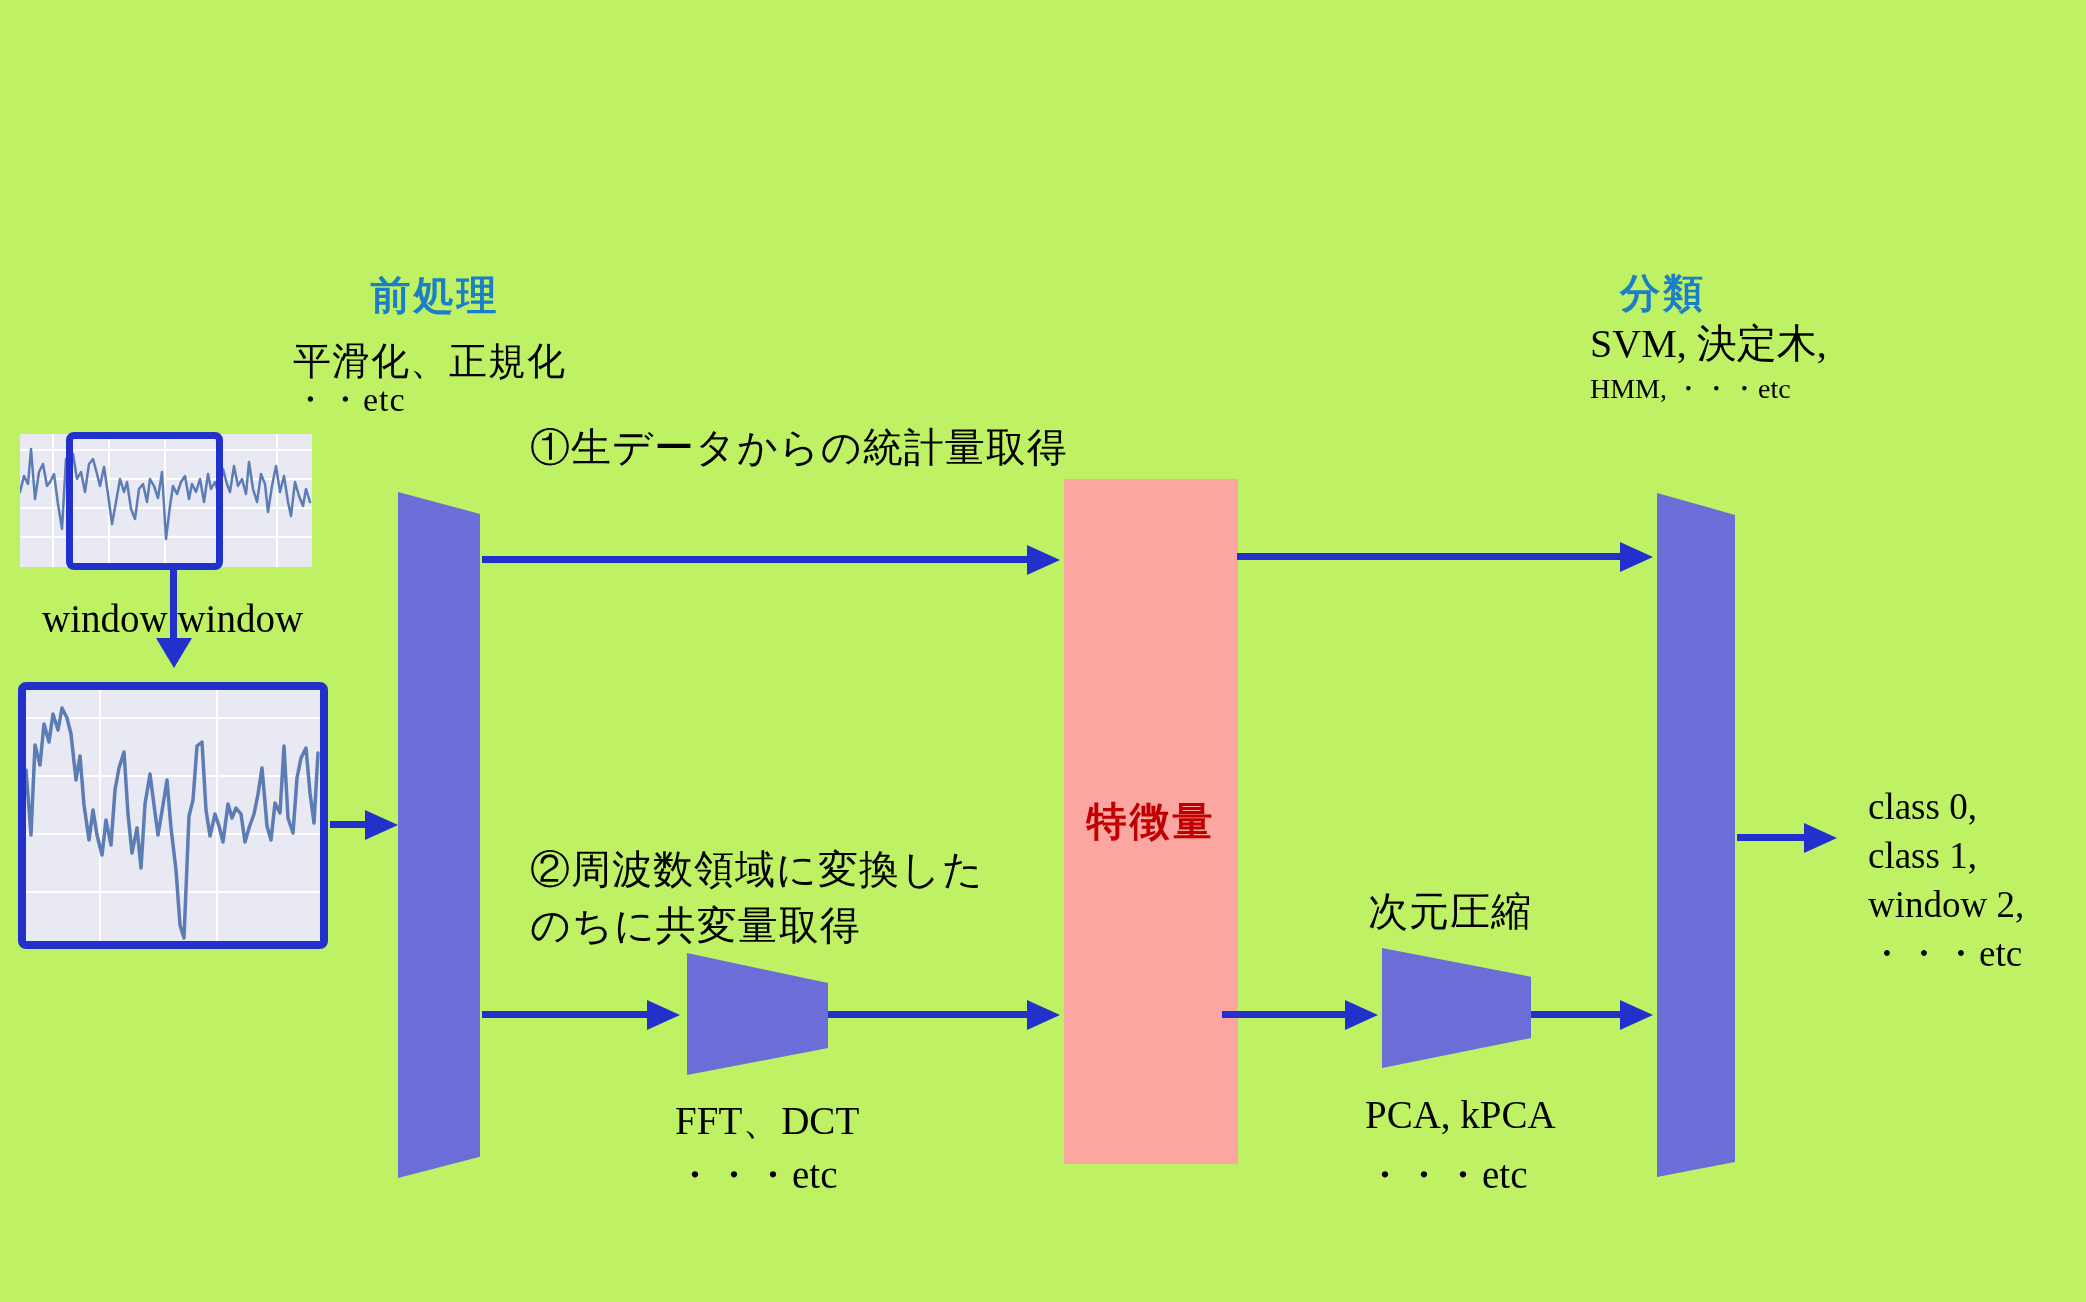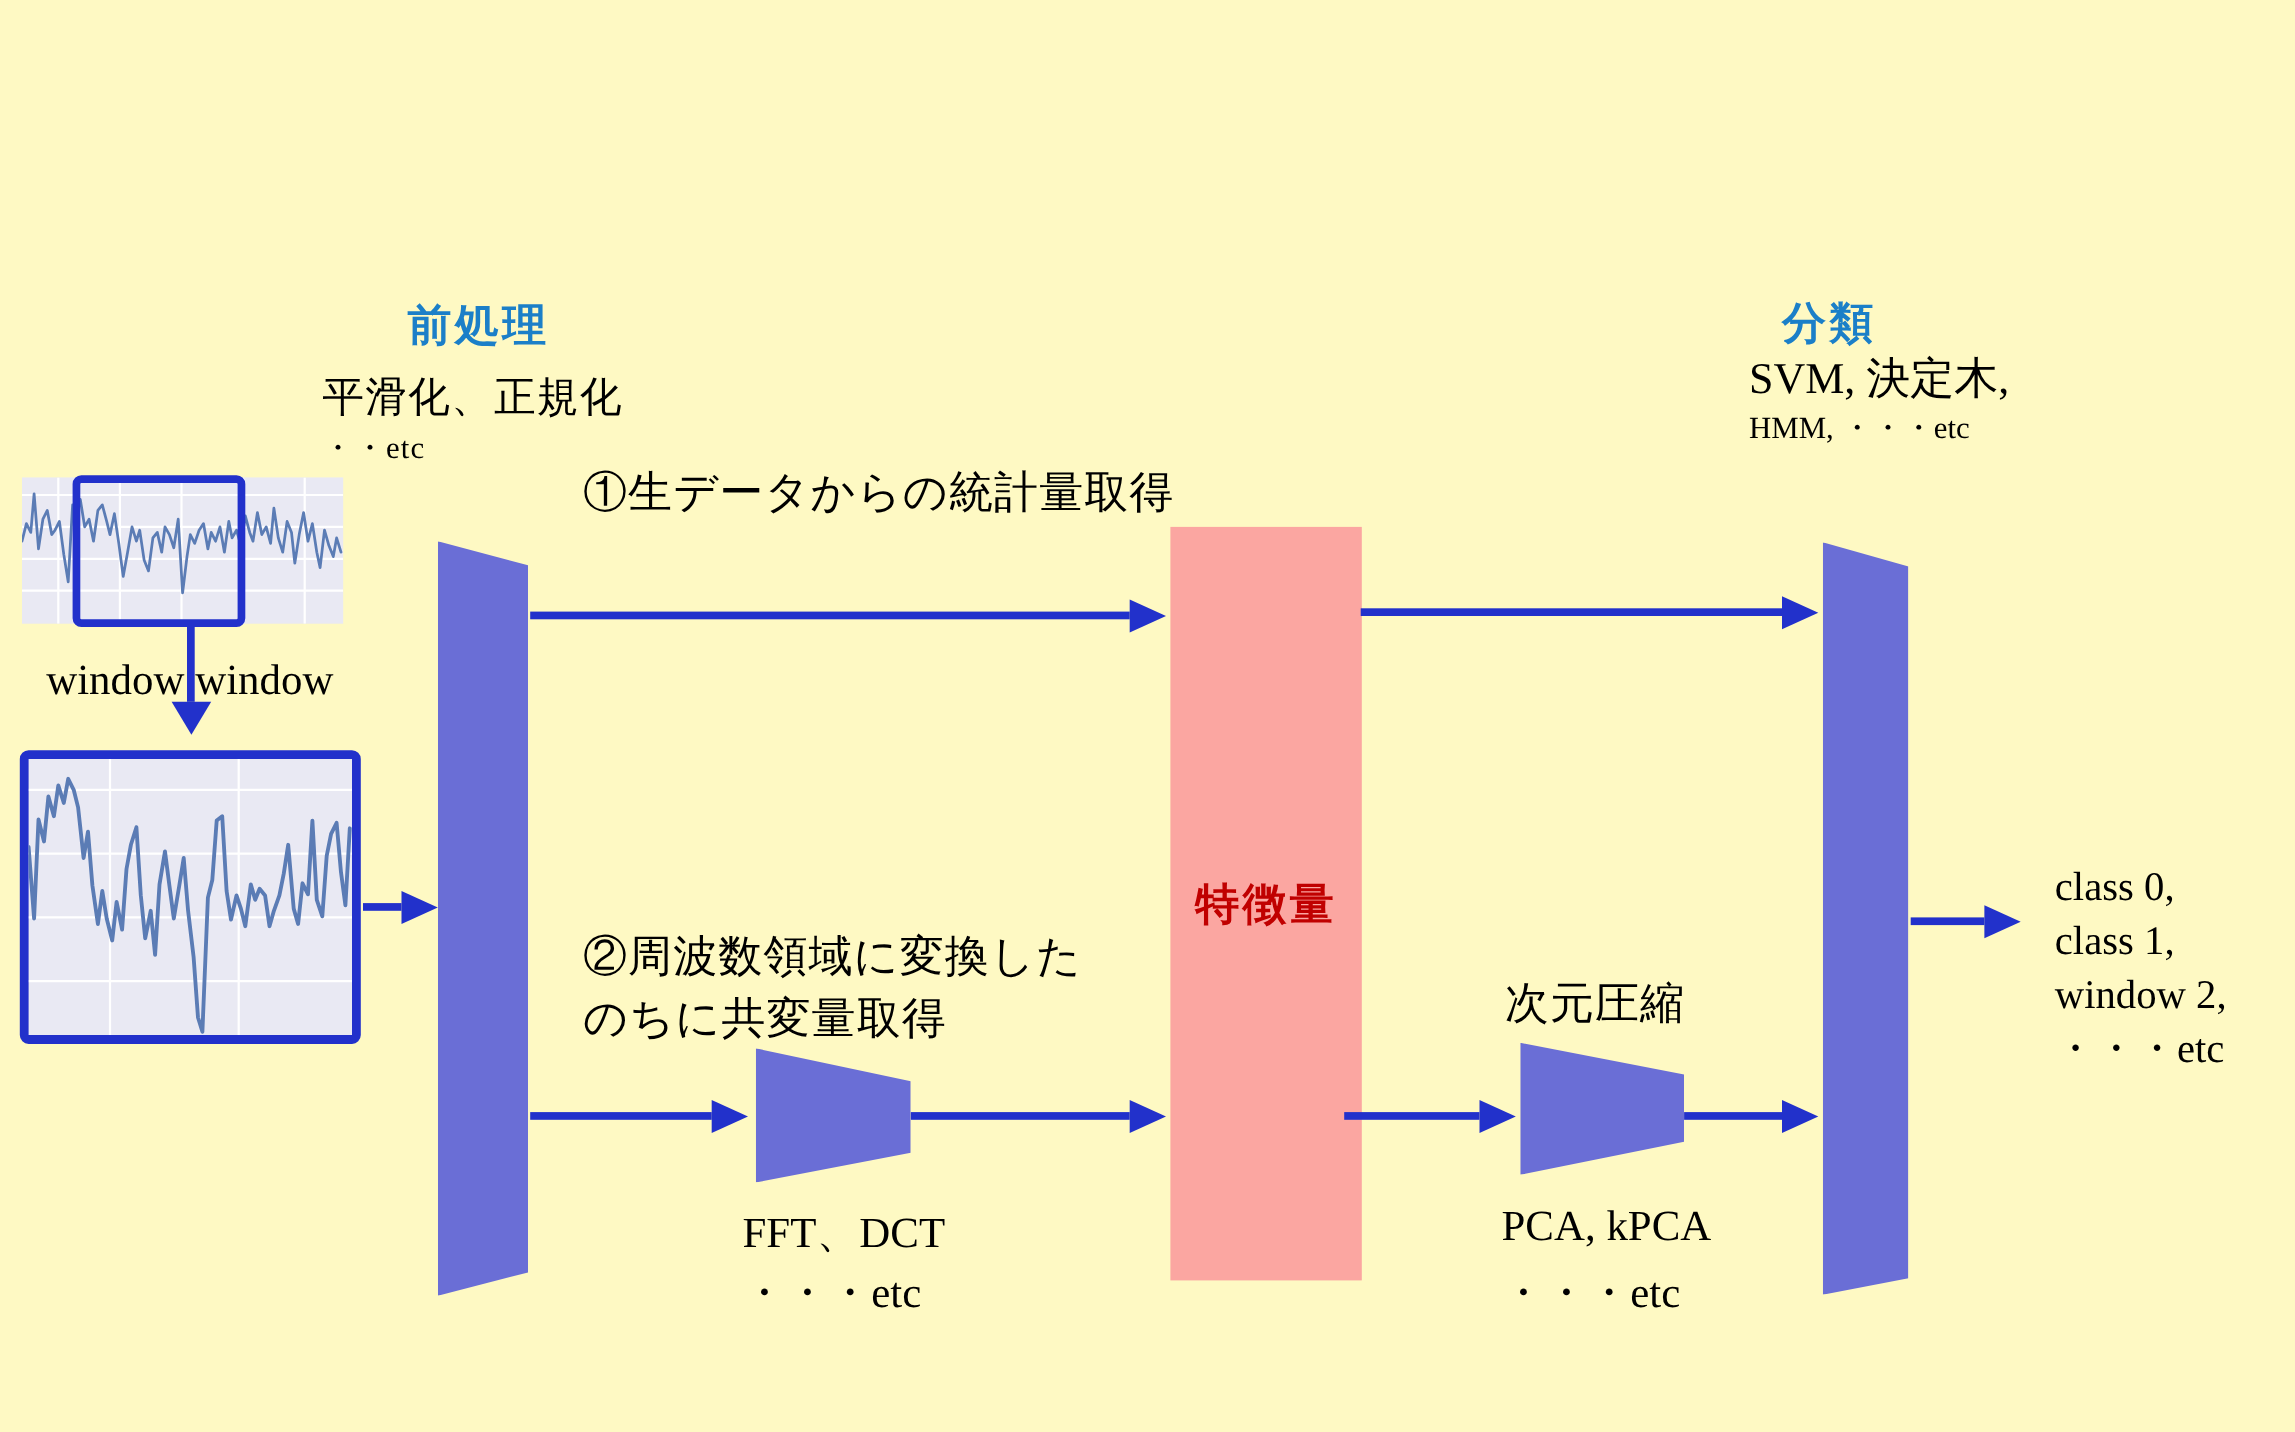--- a/index.html
+++ b/index.html
@@ -1,18 +1,18 @@
 <!DOCTYPE html>
 <html style="--arrow: #2231CB; --shape: #6A6ED6; --pink: #FBA6A1; --feature_text: #C00000; --heading: #1B7FC8; --plot_bg: #E9E9F3; --plot_line: #5B7CB5;"><head>
 <meta charset="utf-8">
 <style>
   html,body { margin:0; padding:0; background:#ffffff; }
   #canvas {
     position:relative; width:2086px; height:1302px;
-    background:#fef9c3; overflow:hidden;
+    background:#bef264; overflow:hidden;
     font-family:"Liberation Sans", sans-serif;
     color:#000;
   }
   .abs { position:absolute; }
   .jp  { font-family:"Liberation Sans", sans-serif; }
   .lat { font-family:"Liberation Serif", serif; }
   .heading { color:var(--heading); font-size:40px; font-weight:600; letter-spacing:3px; }
   .black-line { font-size:40px; letter-spacing:1px; white-space:nowrap; }
   .method-line { font-size:36px; letter-spacing:1px; white-space:nowrap; }
 
@@ -49,21 +49,21 @@
   #features-label { color:var(--feature_text); font-size:40px; font-weight:700; letter-spacing:3px; }
   #classes-list div { font-size:37px; line-height:49px; white-space:nowrap; }
 </style>
 </head>
 <body>
 
 <div id="canvas">
 
   <div class="abs heading jp" style="left:295px; top:268px; width:280px; text-align:center;">前処理</div>
   <div class="abs black-line jp" style="left:293px; top:336px; font-size:38px;">平滑化、正規化</div>
-  <div class="abs method-line lat" style="left:293px; top:388px; font-size:28px;">・・etc</div>
+  <div class="abs method-line lat" style="left:293px; top:377px; font-size:34px;">・・etc</div>
 
   <div class="plot" style="left:20px; top:434px; width:292px; height:133px;">
     <svg width="292" height="133" viewBox="0 0 292 133">
       <line x1="33" y1="0" x2="33" y2="133"></line>
         <line x1="89" y1="0" x2="89" y2="133"></line>
       <line x1="145" y1="0" x2="145" y2="133"></line>
         <line x1="201" y1="0" x2="201" y2="133"></line>
       <line x1="257" y1="0" x2="257" y2="133"></line>
       <line x1="0" y1="16" x2="292" y2="16"></line>
         <line x1="0" y1="45" x2="292" y2="45"></line>

